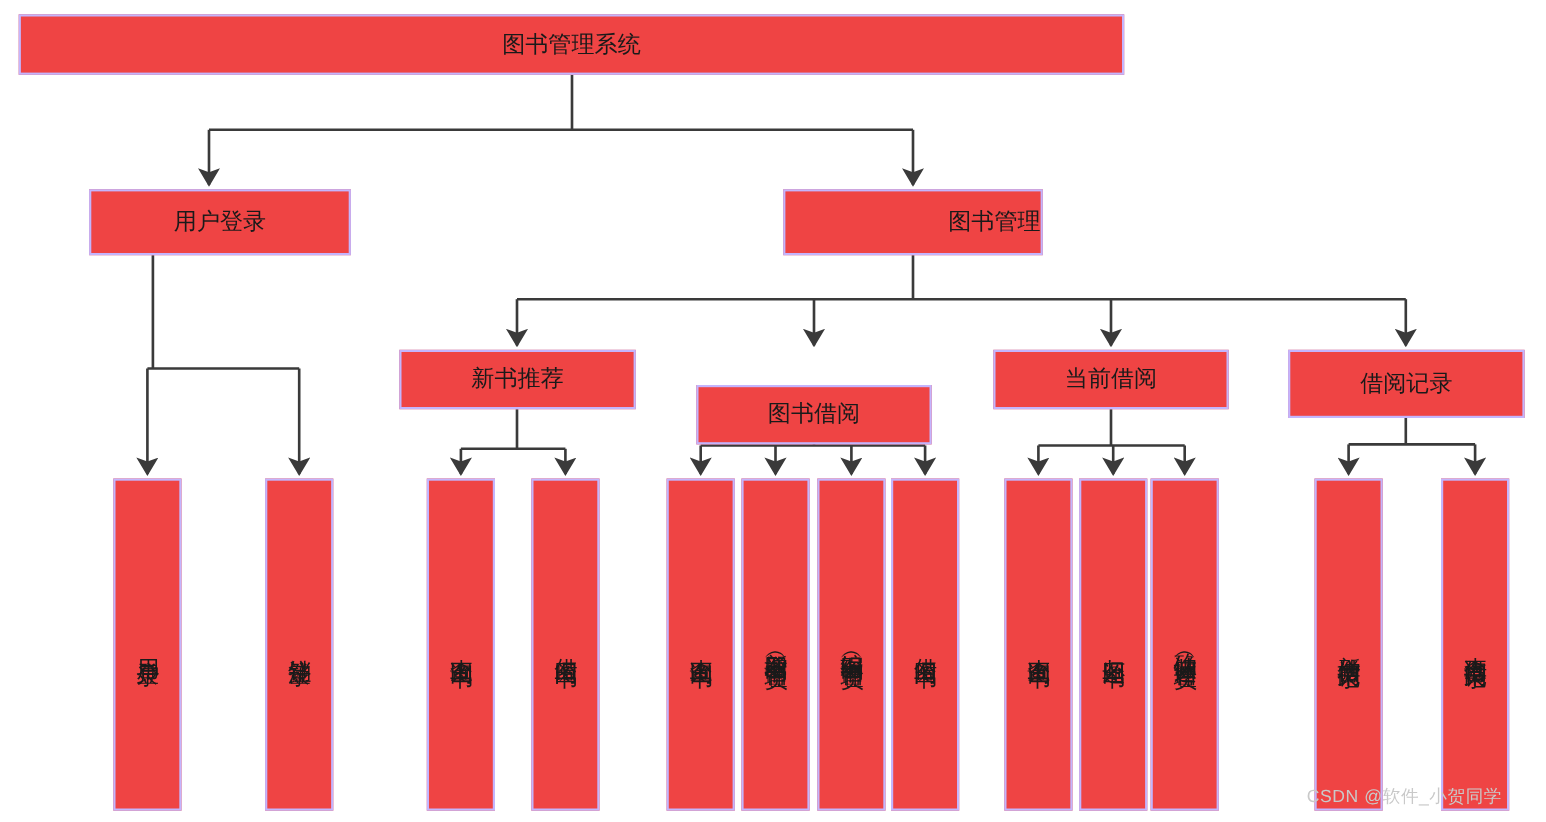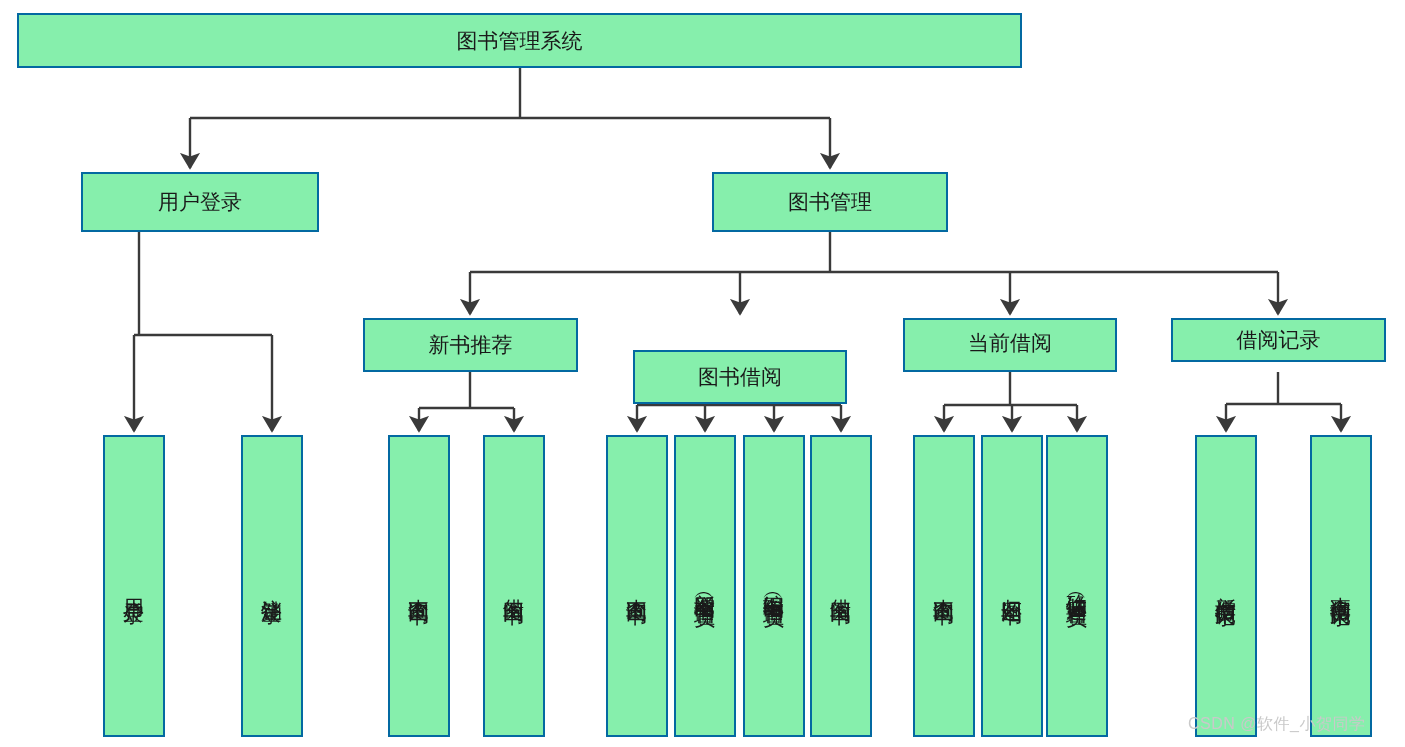--- a/index.html
+++ b/index.html
@@ -1,21 +1,21 @@
 <!DOCTYPE html>
 <html><head>
 <meta charset="utf-8">
 <style>
   html,body{margin:0;padding:0;background:#ffffff;}
   body{width:1405px;height:747px;overflow:hidden;
        font-family:"Liberation Sans","DejaVu Sans",sans-serif;}
   #stage{position:relative;width:1405px;height:747px;background:#fff;}
   svg{position:absolute;left:0;top:0;}
-  .node-box{position:absolute;box-sizing:border-box;background:#86efac;
-            border:2px solid #0369a1;display:flex;align-items:center;
+  .node-box{position:absolute;box-sizing:border-box;background:#ef4444;
+            border:2px solid #c4b5fd;display:flex;align-items:center;
             justify-content:center;}
   .node-label{color:#1a1a1a;text-align:center;line-height:1.12;
               white-space:nowrap;}
   .h-label{font-size:21px;}
   .v-label{font-size:21px;writing-mode:vertical-rl;text-orientation:upright;
            letter-spacing:2px;line-height:1.0;white-space:nowrap;}
   .leaf-box .node-label{padding-top:0;}
   .leaf-box{align-items:center;}
   .watermark{position:absolute;left:1188px;top:714px;font-size:16px;
              color:#c9c9c9;white-space:nowrap;letter-spacing:0.5px;text-align:right;}
@@ -75,34 +75,34 @@
     </g>
   </svg>
 
   <div class="node-box" style="left:17px;top:13px;width:1005px;height:55px;">
     <span class="node-label h-label">图书管理系统</span>
   </div>
 
   <div class="node-box" style="left:81px;top:172px;width:238px;height:60px;">
     <span class="node-label h-label">用户登录</span>
   </div>
-  <div class="node-box" style="left:712px;top:172px;width:236px;height:60px;">
+  <div class="node-box" style="left:712px;top:172px;width:236px;height:60px;justify-content:flex-end;">
     <span class="node-label h-label">图书管理</span>
   </div>
 
   <div class="node-box" style="left:363px;top:318px;width:215px;height:54px;justify-content:center;">
     <span class="node-label h-label">新书推荐</span>
   </div>
   <div class="node-box" style="left:633px;top:318px;width:214px;height:54px;margin-top:32px;">
     <span class="node-label h-label">图书借阅</span>
   </div>
-  <div class="node-box" style="left:903px;top:318px;width:214px;height:54px;font-family:Liberation Mono, monospace;">
+  <div class="node-box" style="left:903px;top:318px;width:214px;height:54px;">
     <span class="node-label h-label">当前借阅</span>
   </div>
-  <div class="node-box" style="left:1171px;top:318px;width:215px;height:44px;">
+  <div class="node-box" style="left:1171px;top:318px;width:215px;height:62px;">
     <span class="node-label h-label">借阅记录</span>
   </div>
 
   <div class="node-box leaf-box" style="left:103px;top:435px;width:62px;height:302px;">
     <span class="node-label v-label">用户登录</span>
   </div>
   <div class="node-box leaf-box" style="left:241px;top:435px;width:62px;height:302px;">
     <span class="node-label v-label">注销登录</span>
   </div>
 

